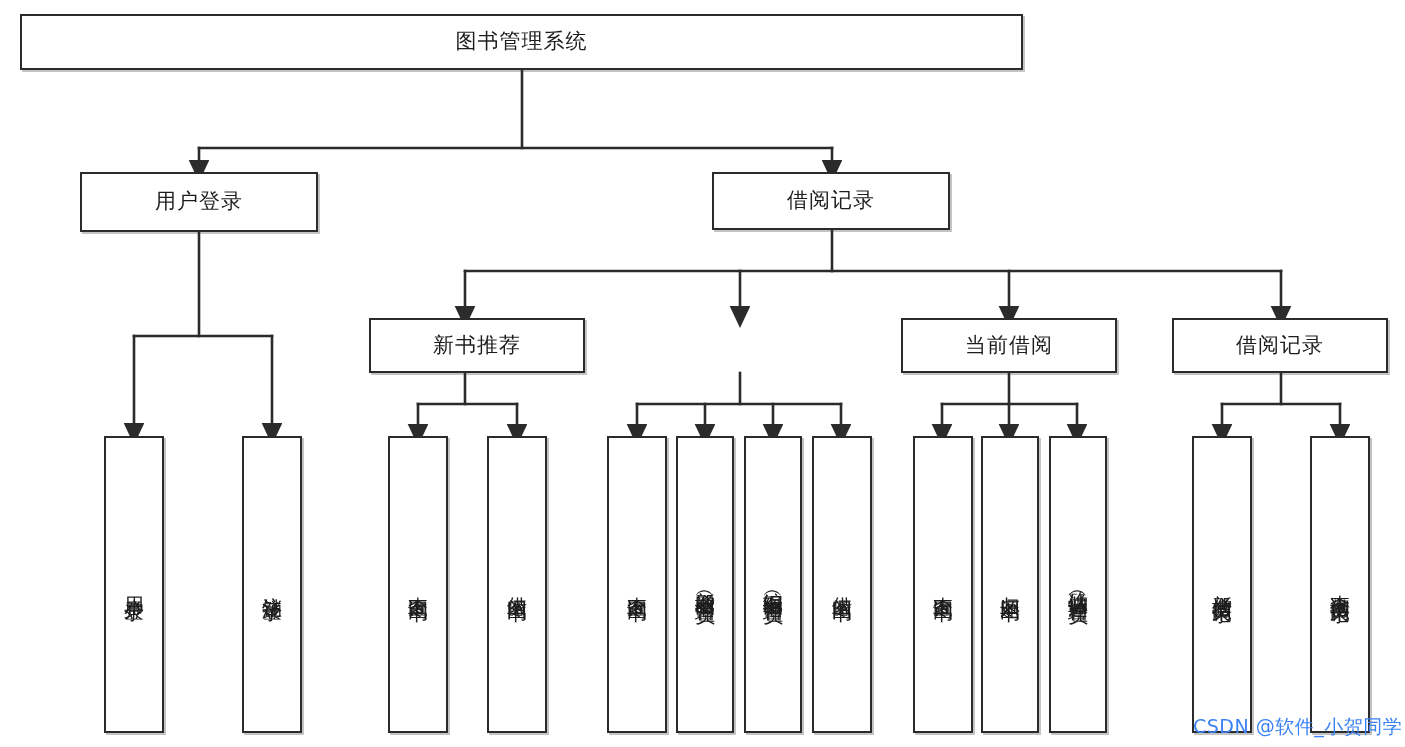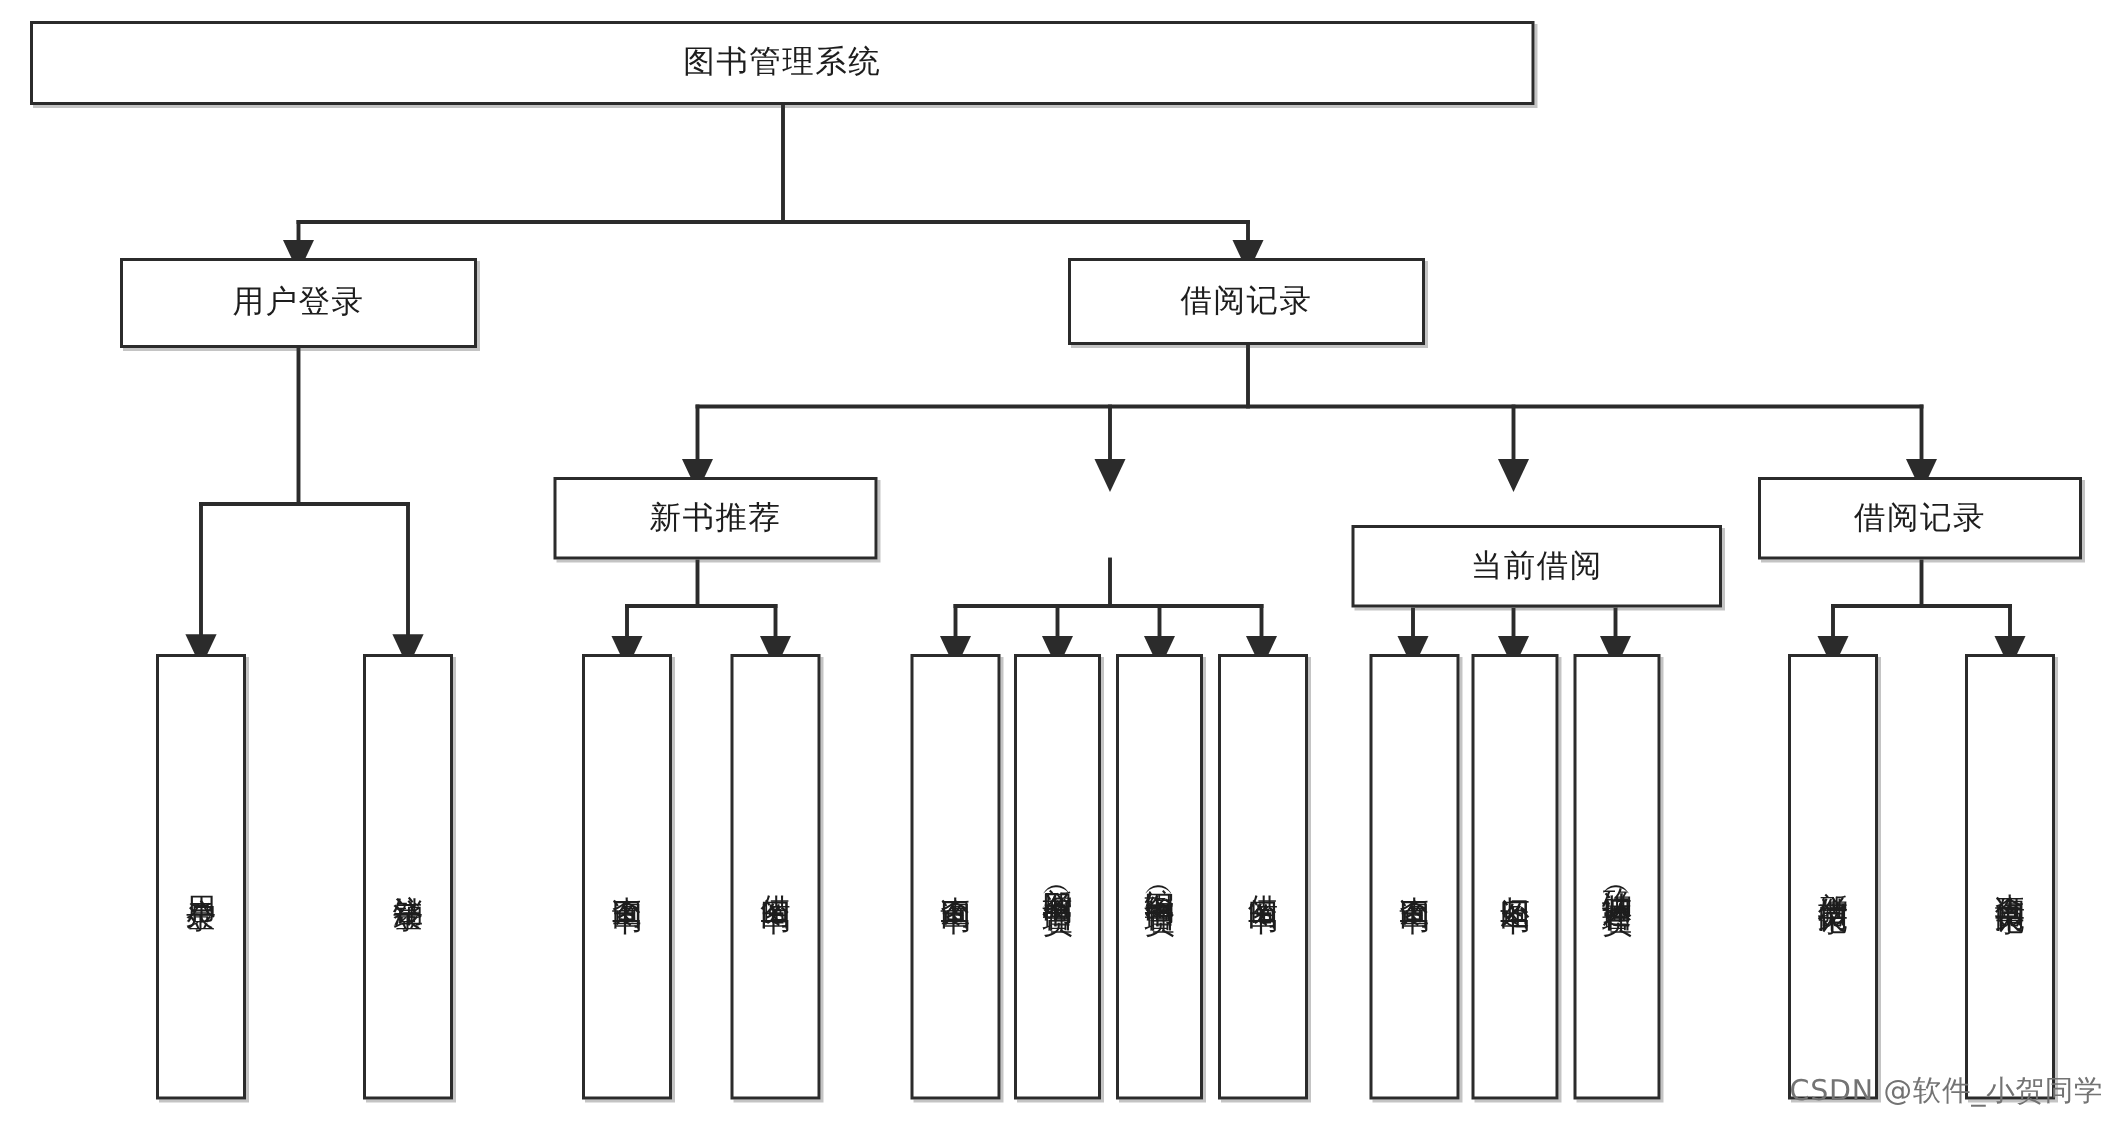--- a/index.html
+++ b/index.html
@@ -52,21 +52,21 @@
   #edges {
     position: absolute;
     left: 0;
     top: 0;
     width: 1405px;
     height: 747px;
     pointer-events: none;
   }
   .watermark {
     position: absolute;
-    color: #737373;
+    color: #3b82f6;
     font-size: 19px;
     letter-spacing: 0.5px;
     white-space: nowrap;
     user-select: none;
   }
 </style>
 </head>
 <body>
 
 <div id="canvas">
@@ -131,21 +131,21 @@
   <div class="node horiz" style="left:80px; top:172px; width:238px; height:60px;">
     <span>用户登录</span>
   </div>
   <div class="node horiz" style="left:712px; top:172px; width:238px; height:58px;">
     <span>借阅记录</span>
   </div>
 
   <div class="node horiz" style="left:369px; top:318px; width:216px; height:55px;">
     <span>新书推荐</span>
   </div>
-  <div class="node horiz" style="left:901px; top:318px; width:247px; height:55px;margin-top:32px;">
+  <div class="node horiz" style="left:901px; top:318px; width:216px; height:55px;">
     <span>当前借阅</span>
   </div>
   <div class="node horiz" style="left:1172px; top:318px; width:216px; height:55px;">
     <span>借阅记录</span>
   </div>
 
   <div class="node vert" style="left:104px; top:436px; width:60px; height:297px;">
     <span class="vtext">用户登录</span>
   </div>
   <div class="node vert" style="left:242px; top:436px; width:60px; height:297px;">

